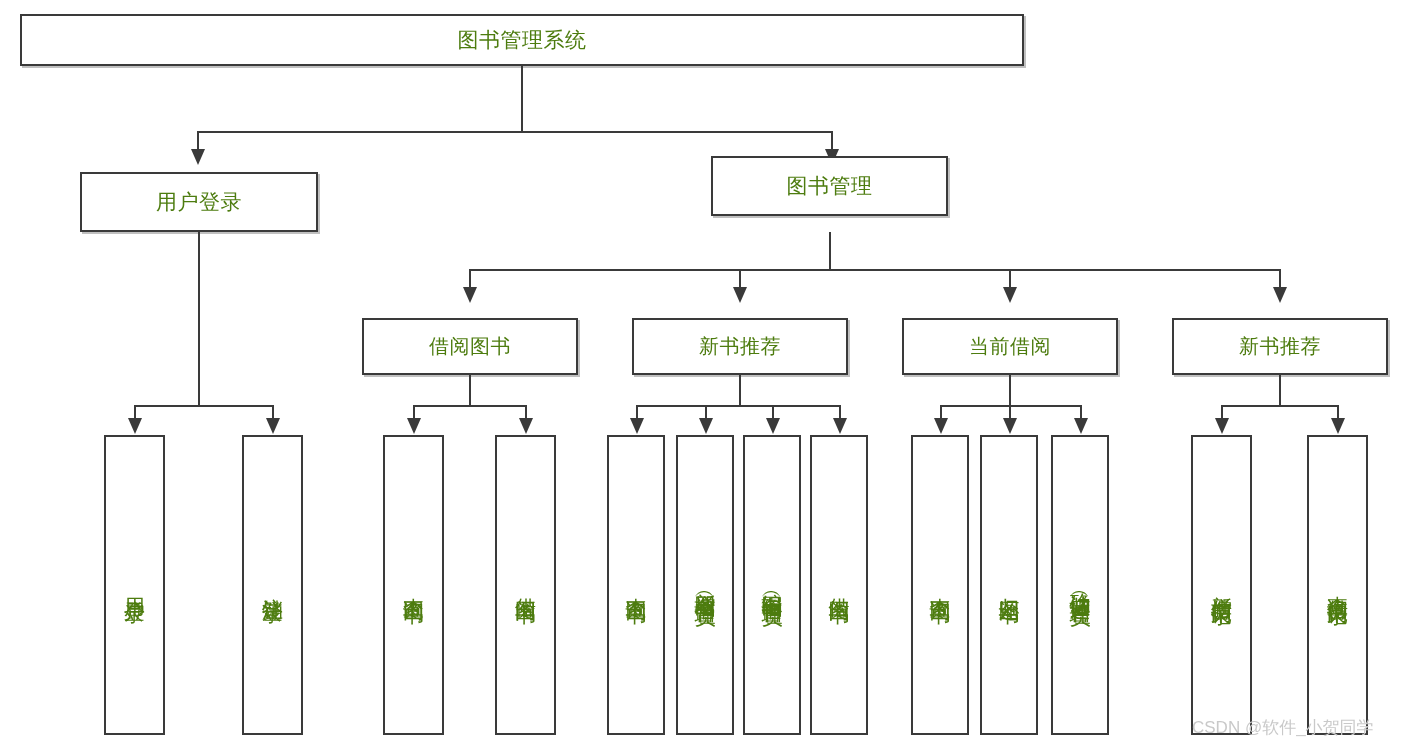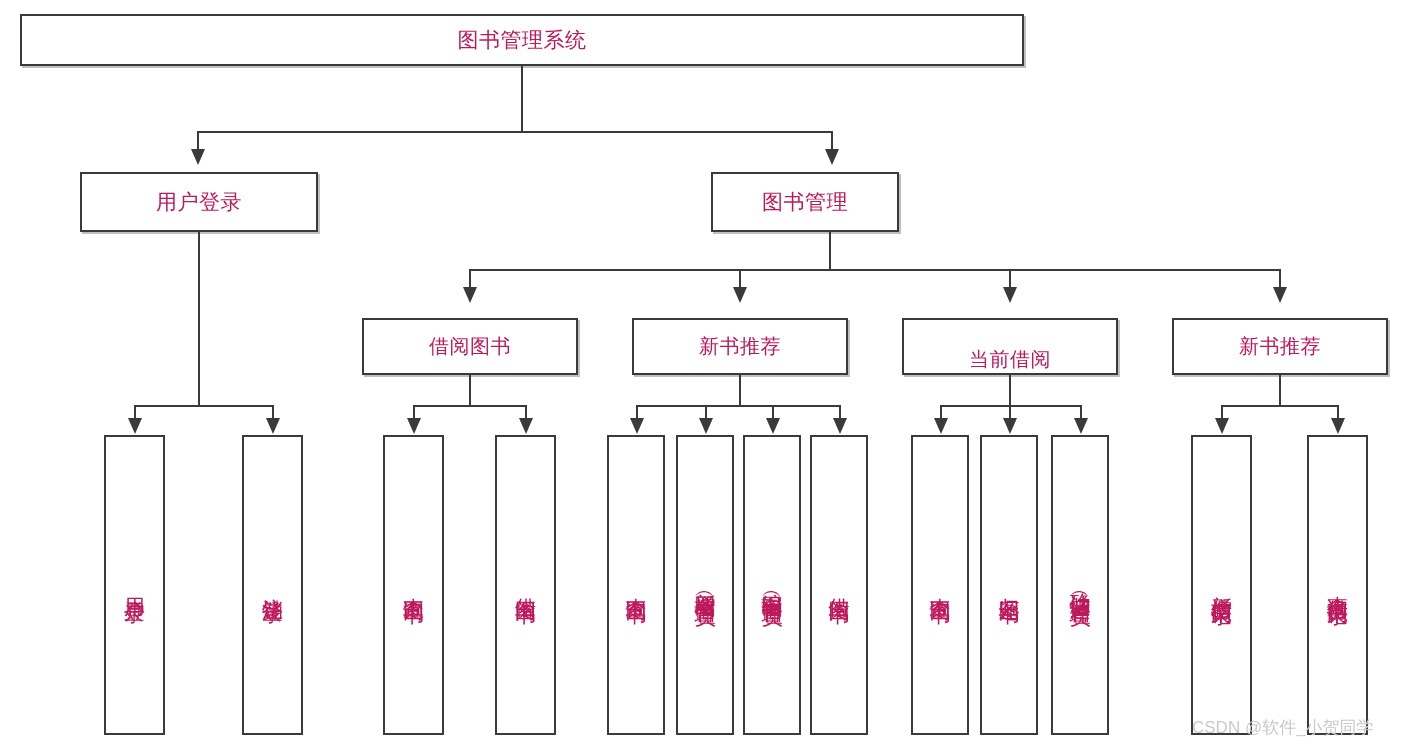--- a/index.html
+++ b/index.html
@@ -19,21 +19,21 @@
   }
   
   .node {
     position: absolute;
     box-sizing: border-box;
     background: #ffffff;
     border: 2px solid #3a3a3a;
     display: flex;
     align-items: center;
     justify-content: center;
-    color: #be185d;
+    color: #4d7c0f;
     letter-spacing: 0.5px;
   }
   .node.shadowed {
     box-shadow: 2px 2px 0 rgba(140,140,140,0.55);
   }
   .node-label {
     display: block;
     text-align: center;
     white-space: nowrap;
   }
@@ -95,21 +95,21 @@
   <div class="hline" style="left:197px; top:131px; width:636px; height:2px;"></div>
   <div class="vline" style="left:197px; top:131px; width:2px; height:20px;"></div>
   <div class="vline" style="left:831px; top:131px; width:2px; height:20px;"></div>
   <div class="arrow" style="left:191px; top:149px;"></div>
   <div class="arrow" style="left:825px; top:149px;"></div>
 
   <div class="node lvl2 shadowed" style="left:80px; top:172px; width:238px; height:60px;">
     <span class="node-label">用户登录</span>
   </div>
 
-  <div class="node lvl2 shadowed" style="left:711px; top:172px; width:188px; height:60px;">
+  <div class="node lvl2 shadowed" style="left:711px; top:156px; width:237px; height:60px;">
     <span class="node-label">图书管理</span>
   </div>
 
   <div class="vline" style="left:198px; top:232px; width:2px; height:174px;"></div>
   <div class="hline" style="left:134px; top:405px; width:140px; height:2px;"></div>
   <div class="vline" style="left:134px; top:405px; width:2px; height:15px;"></div>
   <div class="vline" style="left:272px; top:405px; width:2px; height:15px;"></div>
   <div class="arrow" style="left:128px; top:418px;"></div>
   <div class="arrow" style="left:266px; top:418px;"></div>
 
@@ -125,21 +125,21 @@
   <div class="arrow" style="left:1273px; top:287px;"></div>
 
   <div class="node lvl3 shadowed" style="left:362px; top:318px; width:216px; height:57px;">
     <span class="node-label">借阅图书</span>
   </div>
 
   <div class="node lvl3 shadowed" style="left:632px; top:318px; width:216px; height:57px;">
     <span class="node-label">新书推荐</span>
   </div>
 
-  <div class="node lvl3 shadowed" style="left:902px; top:318px; width:216px; height:57px;align-items:flex-end;">
+  <div class="node lvl3 shadowed" style="left:902px; top:318px; width:216px; height:57px;">
     <span class="node-label">当前借阅</span>
   </div>
 
   <div class="node lvl3 shadowed" style="left:1172px; top:318px; width:216px; height:57px;">
     <span class="node-label">新书推荐</span>
   </div>
 
   <div class="vline" style="left:469px; top:375px; width:2px; height:31px;"></div>
   <div class="hline" style="left:413px; top:405px; width:114px; height:2px;"></div>
   <div class="vline" style="left:413px; top:405px; width:2px; height:15px;"></div>

